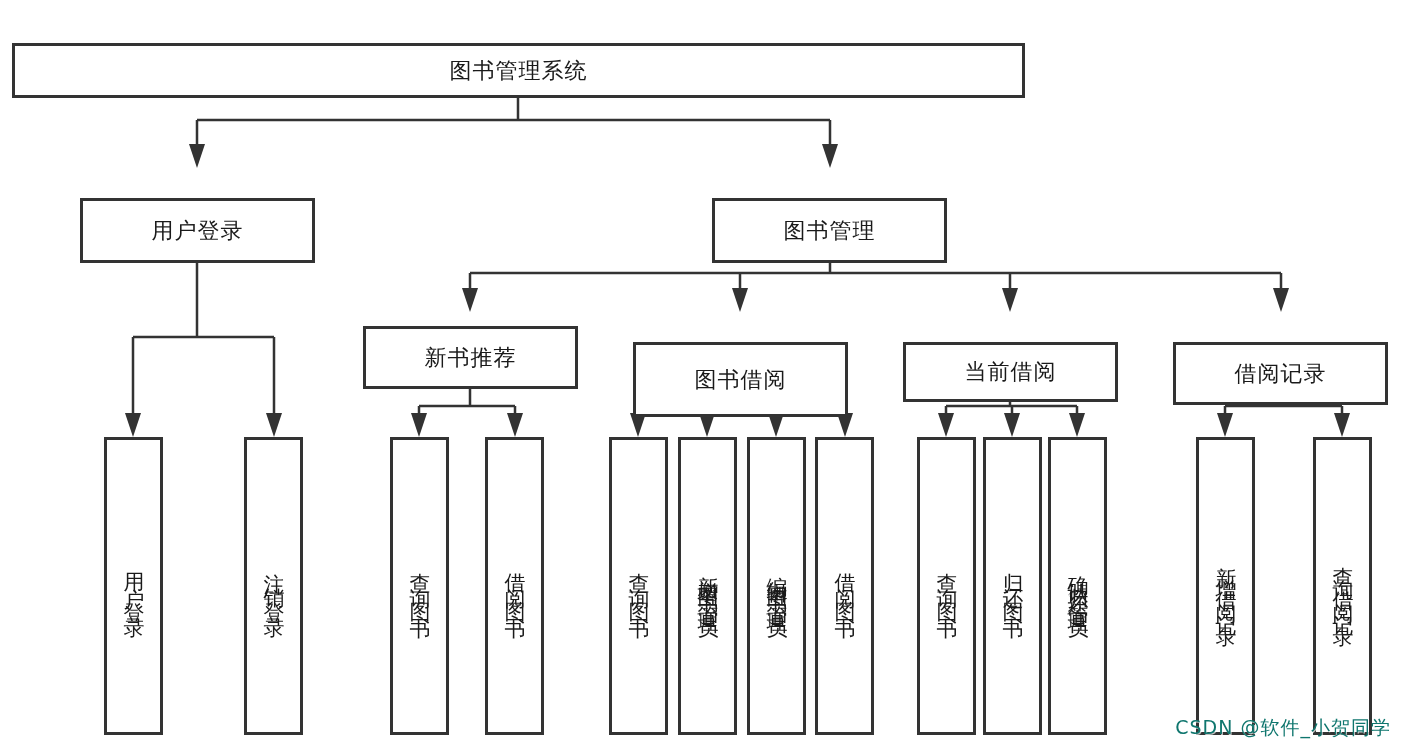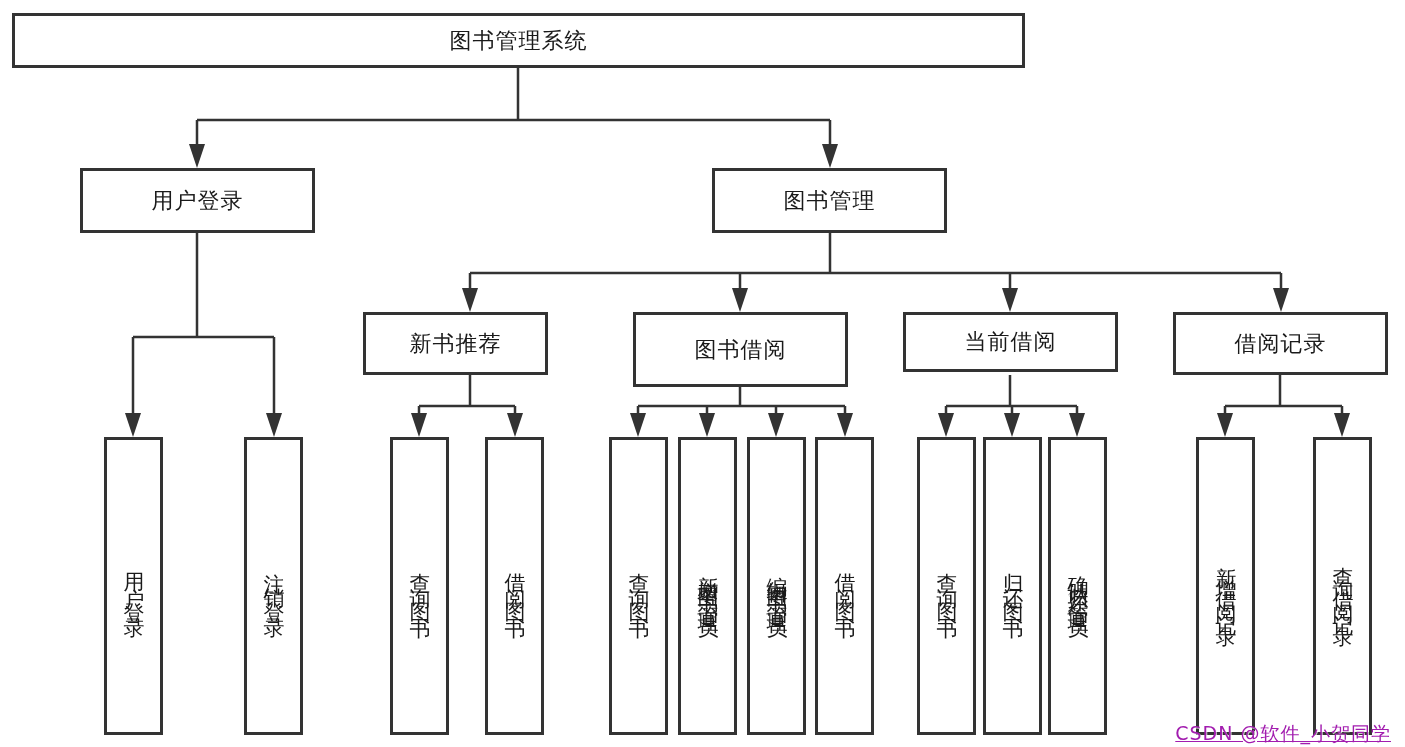--- a/index.html
+++ b/index.html
@@ -23,20 +23,21 @@
     background: #ffffff;
     border: 3px solid #333333;
     display: flex;
     align-items: center;
     justify-content: center;
     color: #1a1a1a;
     font-size: 22px;
     letter-spacing: 1px;
     white-space: nowrap;
     z-index: 2;
+    margin-top: 30px;
   }
   .vbox {
     position: absolute;
     box-sizing: border-box;
     background: #ffffff;
     border: 3px solid #333333;
     display: flex;
     align-items: center;
     justify-content: center;
     color: #1a1a1a;
@@ -51,28 +52,27 @@
     font-size: 21px;
     line-height: 1;
     white-space: nowrap;
   }
   .vbox.ls4 span { letter-spacing: 15px; }
   .vbox.ls6 span { letter-spacing: 12px; }
   .vbox.ls9 span { letter-spacing: 6px; }
   #watermark {
     position: absolute;
     right: 14px;
-    bottom: 0;
+    bottom: 6px;
     font-size: 19px;
-    color: #a21caf;
+    color: #0f766e;
     letter-spacing: 1px;
     z-index: 3;
     text-shadow: 1px 1px 0 rgba(255,255,255,0.7);
     white-space: nowrap;
-    text-decoration: underline;
   }
 </style>
 </head>
 <body>
 
 <div id="canvas">
 
   <svg id="connectors" viewBox="0 0 1405 747" xmlns="http://www.w3.org/2000/svg">
     <path d="M518 68V120 M197 120H830 M197 120V146 M830 120V146
              M197 233V337 M133 337H274 M133 337V415 M274 337V415
@@ -108,21 +108,21 @@
     <span>图书管理系统</span>
   </div>
 
   <div class="hbox" style="left:80px; top:168px; width:235px; height:65px;">
     <span>用户登录</span>
   </div>
   <div class="hbox" style="left:712px; top:168px; width:235px; height:65px;font-family:Liberation Serif, serif;">
     <span>图书管理</span>
   </div>
 
-  <div class="hbox" style="left:363px; top:312px; width:185px; height:63px;">
+  <div class="hbox" style="left:363px; top:296px; width:215px; height:63px;">
     <span>新书推荐</span>
   </div>
   <div class="hbox" style="left:633px; top:312px; width:215px; height:75px;">
     <span>图书借阅</span>
   </div>
   <div class="hbox" style="left:903px; top:312px; width:215px; height:60px;">
     <span>当前借阅</span>
   </div>
   <div class="hbox" style="left:1173px; top:312px; width:215px; height:63px;">
     <span>借阅记录</span>

